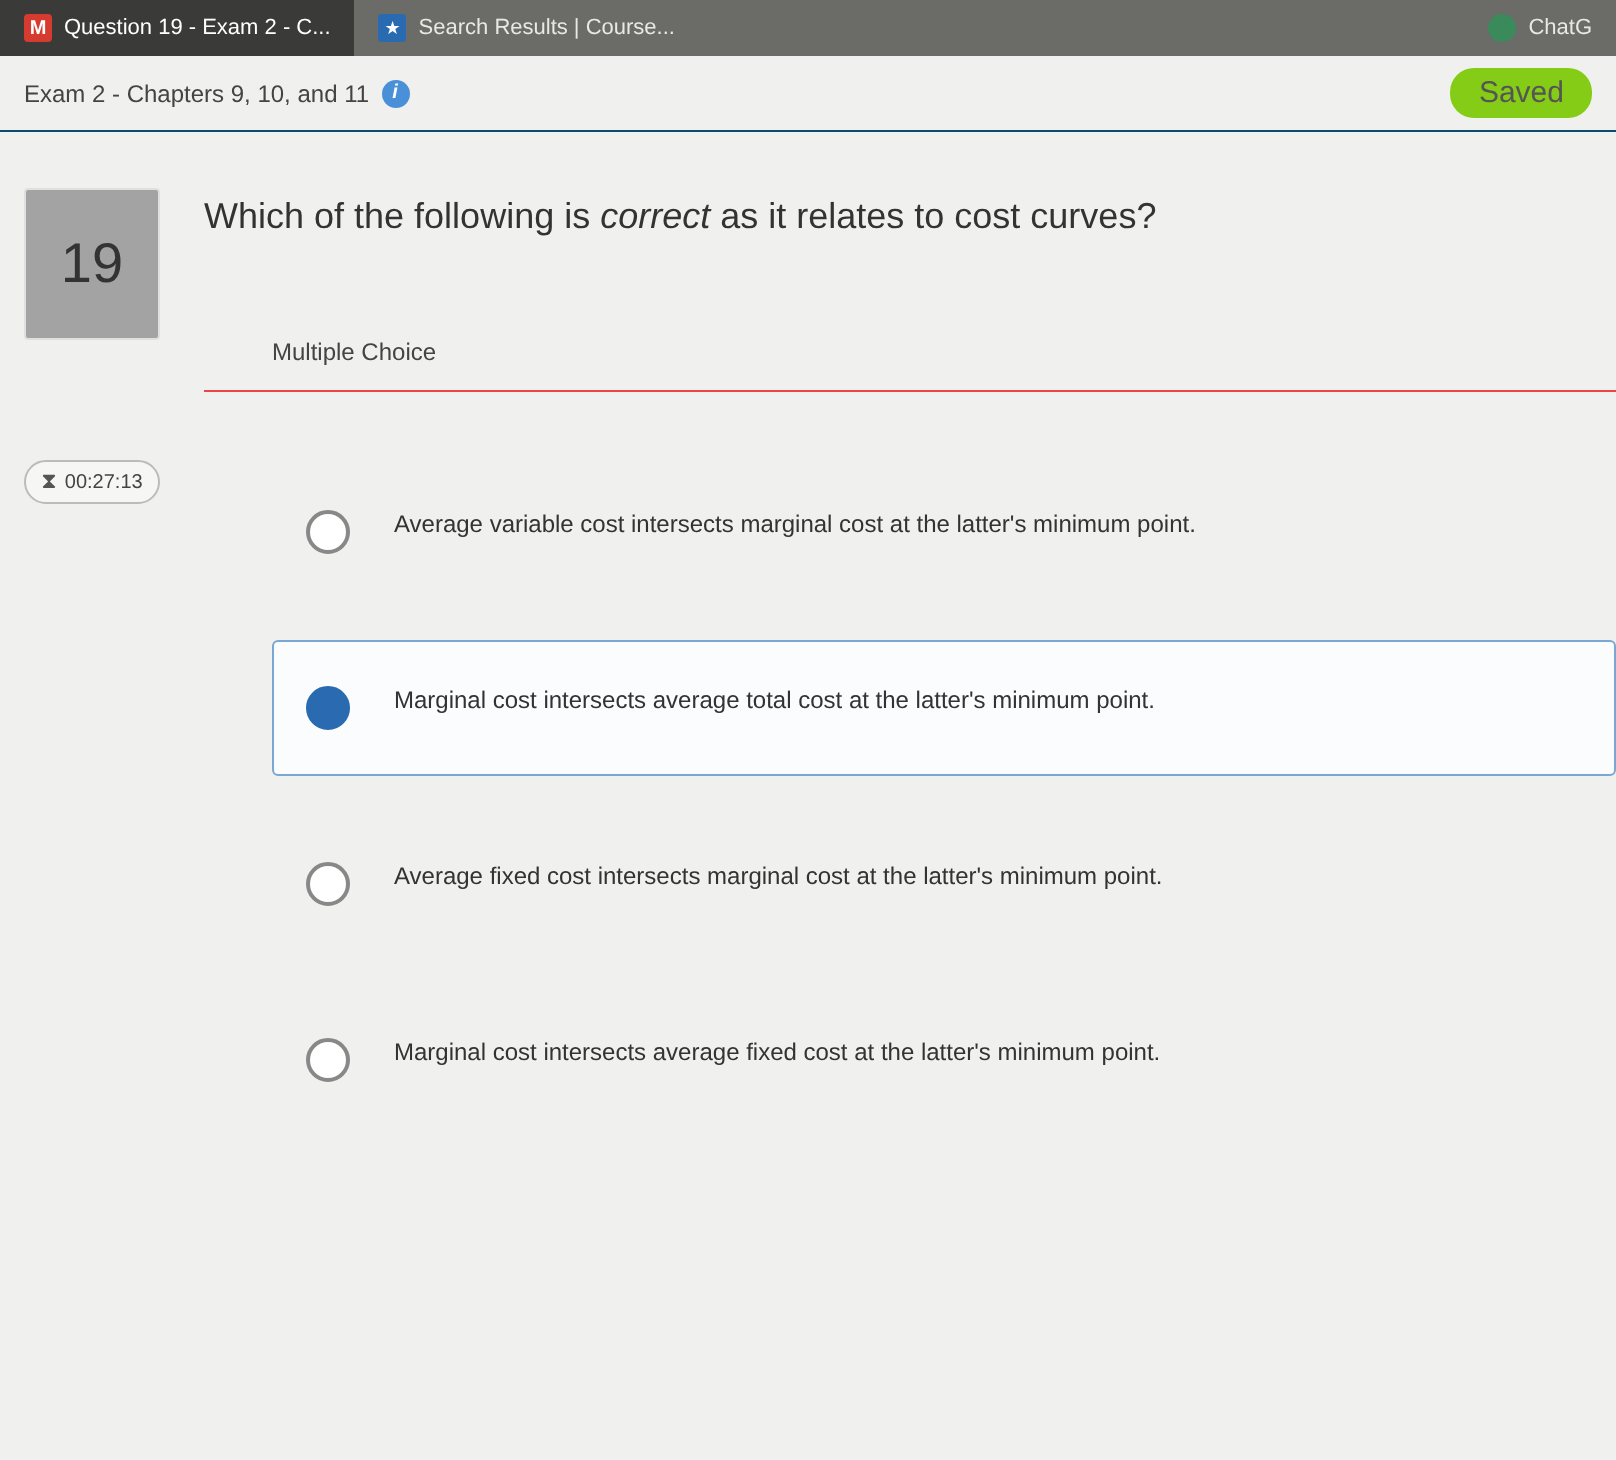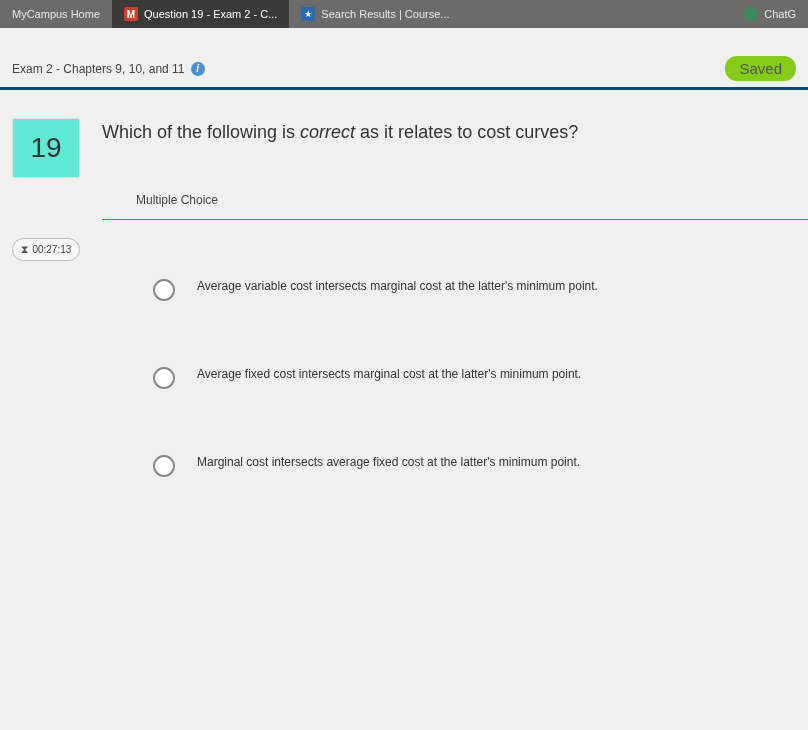--- a/index.html
+++ b/index.html
@@ -6,51 +6,48 @@
     body { width: 808px; height: 730px; background: #f0f0ee; overflow: hidden; }
 
     .tab-bar { display: flex; align-items: center; height: 28px; background: #6b6b68; }
     .tab { display: flex; align-items: center; gap: 6px; padding: 0 12px; height: 100%; font-size: 11px; color: #e8e8e6; white-space: nowrap; }
     .tab.selected { background: #3a3a38; color: #fff; }
     .tab-icon-m { width: 14px; height: 14px; background: #d63b2f; color: #fff; font-size: 10px; font-weight: bold; display: flex; align-items: center; justify-content: center; border-radius: 2px; }
     .tab-icon-star { width: 14px; height: 14px; background: #2a6ab0; border-radius: 2px; display: flex; align-items: center; justify-content: center; color: #fff; font-size: 9px; }
     .tab-icon-green { width: 14px; height: 14px; background: #3a8a5c; border-radius: 50%; }
     .tab.last { margin-left: auto; }
 
-    .exam-header { display: flex; align-items: center; justify-content: space-between; padding: 6px 12px; background: #f0f0ee; border-bottom: 3px solid #0c4a6e; margin-top: 22px; }
+    .exam-header { display: flex; align-items: center; justify-content: space-between; padding: 6px 12px; background: #f0f0ee; border-bottom: 1px solid #0c4a6e; }
     .exam-title-wrap { display: flex; align-items: center; gap: 6px; font-size: 12px; color: #444; }
     .info-icon { width: 14px; height: 14px; border-radius: 50%; background: #4a90d9; color: #fff; font-size: 10px; font-weight: bold; display: flex; align-items: center; justify-content: center; font-style: italic; }
     .saved-badge { background: #84cc16; color: #555; font-size: 15px; padding: 4px 14px; border-radius: 12px; }
 
     .main { display: flex; padding: 20px 0 0 0; }
 
     .left-col { width: 92px; display: flex; flex-direction: column; align-items: center; gap: 60px; padding-top: 8px; }
-    .q-number { font-size: 28px; color: #333; font-weight: 400; border: 1px solid #e0e0de; background: #5eead4; width: 68px; height: 60px; display: flex; align-items: center; justify-content: center; border-radius: 2px; }
+    .q-number { font-size: 28px; color: #333; font-weight: 400; border: 1px solid #e0e0de; background: #a3a3a3; width: 68px; height: 76px; display: flex; align-items: center; justify-content: center; border-radius: 2px; }
     .timer-pill { display: flex; align-items: center; gap: 4px; border: 1px solid #bbb; border-radius: 14px; padding: 4px 8px; font-size: 10px; color: #444; background: #f6f6f4; }
     .hourglass-icon { font-size: 11px; color: #555; }
 
     .content { flex: 1; padding: 0 0 0 10px; }
     .question-text { font-size: 18px; color: #333; margin: 12px 0 50px 0; }
     .question-text .emph { font-style: italic; }
 
     .mc-header { font-size: 12px; color: #444; padding: 0 0 12px 34px; border-bottom: 1px solid #ef4444; margin-bottom: 36px; }
 
     .options { padding-left: 34px; padding-right: 0; }
     .option { display: flex; align-items: flex-start; gap: 22px; padding: 22px 16px; margin-bottom: 20px; font-size: 12px; color: #333; border: 1px solid transparent; border-radius: 3px; }
     .option.selected { border: 1px solid #7aa8d4; background: #fafcfe; }
     .radio { width: 22px; height: 22px; border: 2px solid #888; border-radius: 50%; flex-shrink: 0; background: #fff; }
     .radio.filled { border-color: #2a6ab0; background: #2a6ab0; position: relative; }
   </style>
 </head>
 <body>
 
 <div class="tab-bar">
-  <div class="tab">
-    <span>MyCampus Home</span>
-  </div>
   <div class="tab selected">
     <span class="tab-icon-m">M</span>
     <span>Question 19 - Exam 2 - C...</span>
   </div>
   <div class="tab">
     <span class="tab-icon-star">★</span>
     <span>Search Results | Course...</span>
   </div>
   <div class="tab last">
     <span class="tab-icon-green"></span>
@@ -80,20 +77,24 @@
       <span>Which of the following is </span><span class="emph">correct</span><span> as it relates to cost curves?</span>
     </div>
 
     <div class="mc-header">Multiple Choice</div>
 
     <div class="options">
       <div class="option">
         <span class="radio"></span>
         <span>Average variable cost intersects marginal cost at the latter's minimum point.</span>
       </div>
+      <div class="option selected">
+        <span class="radio filled"></span>
+        <span>Marginal cost intersects average total cost at the latter's minimum point.</span>
+      </div>
       <div class="option">
         <span class="radio"></span>
         <span>Average fixed cost intersects marginal cost at the latter's minimum point.</span>
       </div>
       <div class="option">
         <span class="radio"></span>
         <span>Marginal cost intersects average fixed cost at the latter's minimum point.</span>
       </div>
     </div>
   </div>

